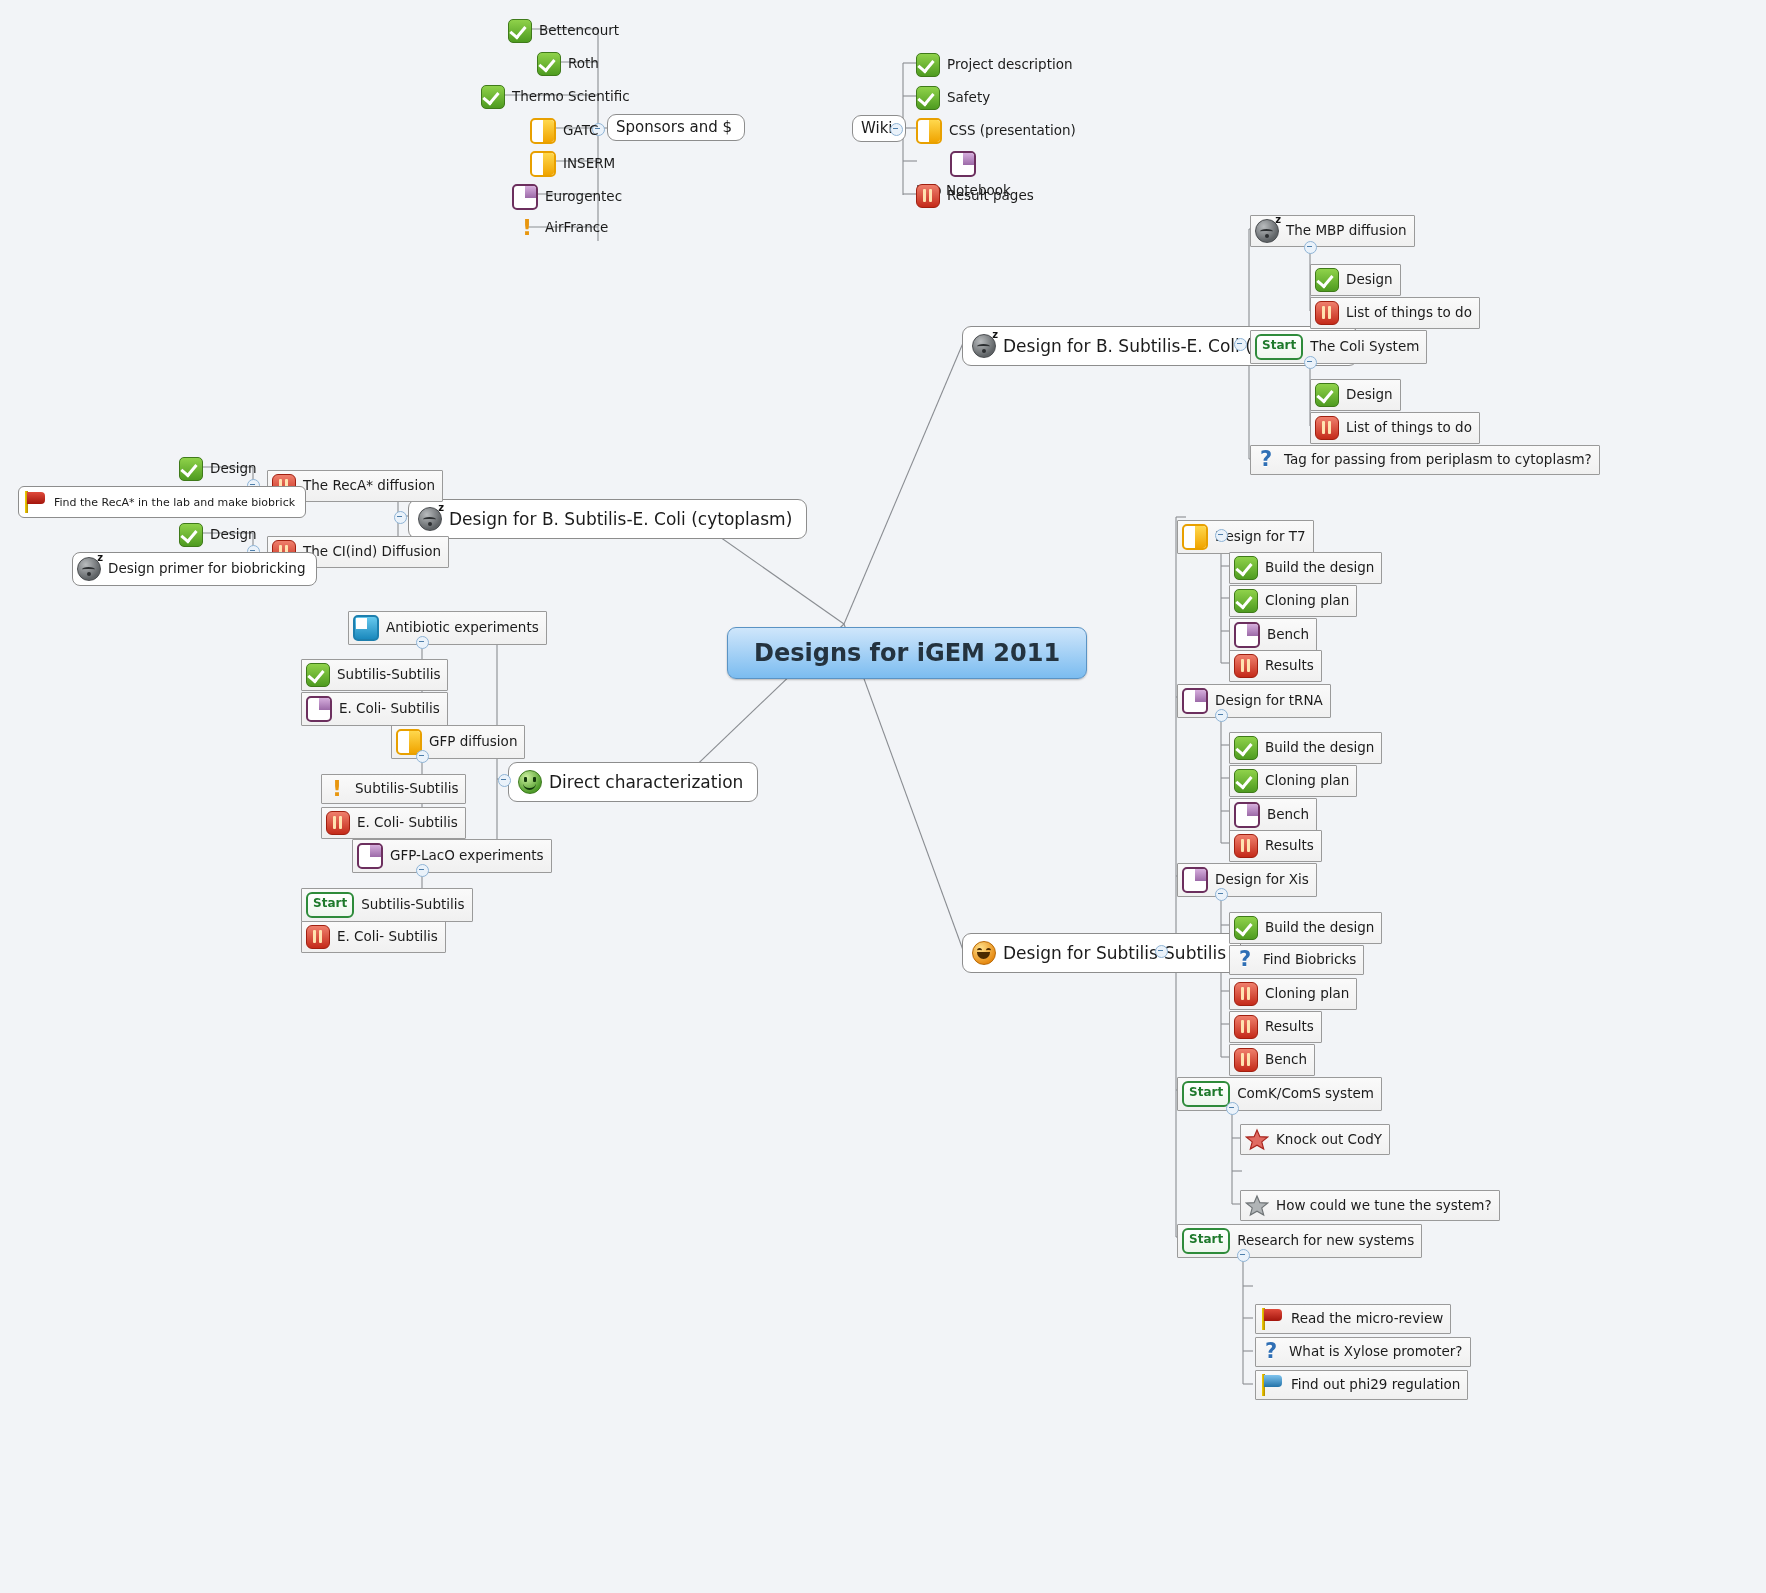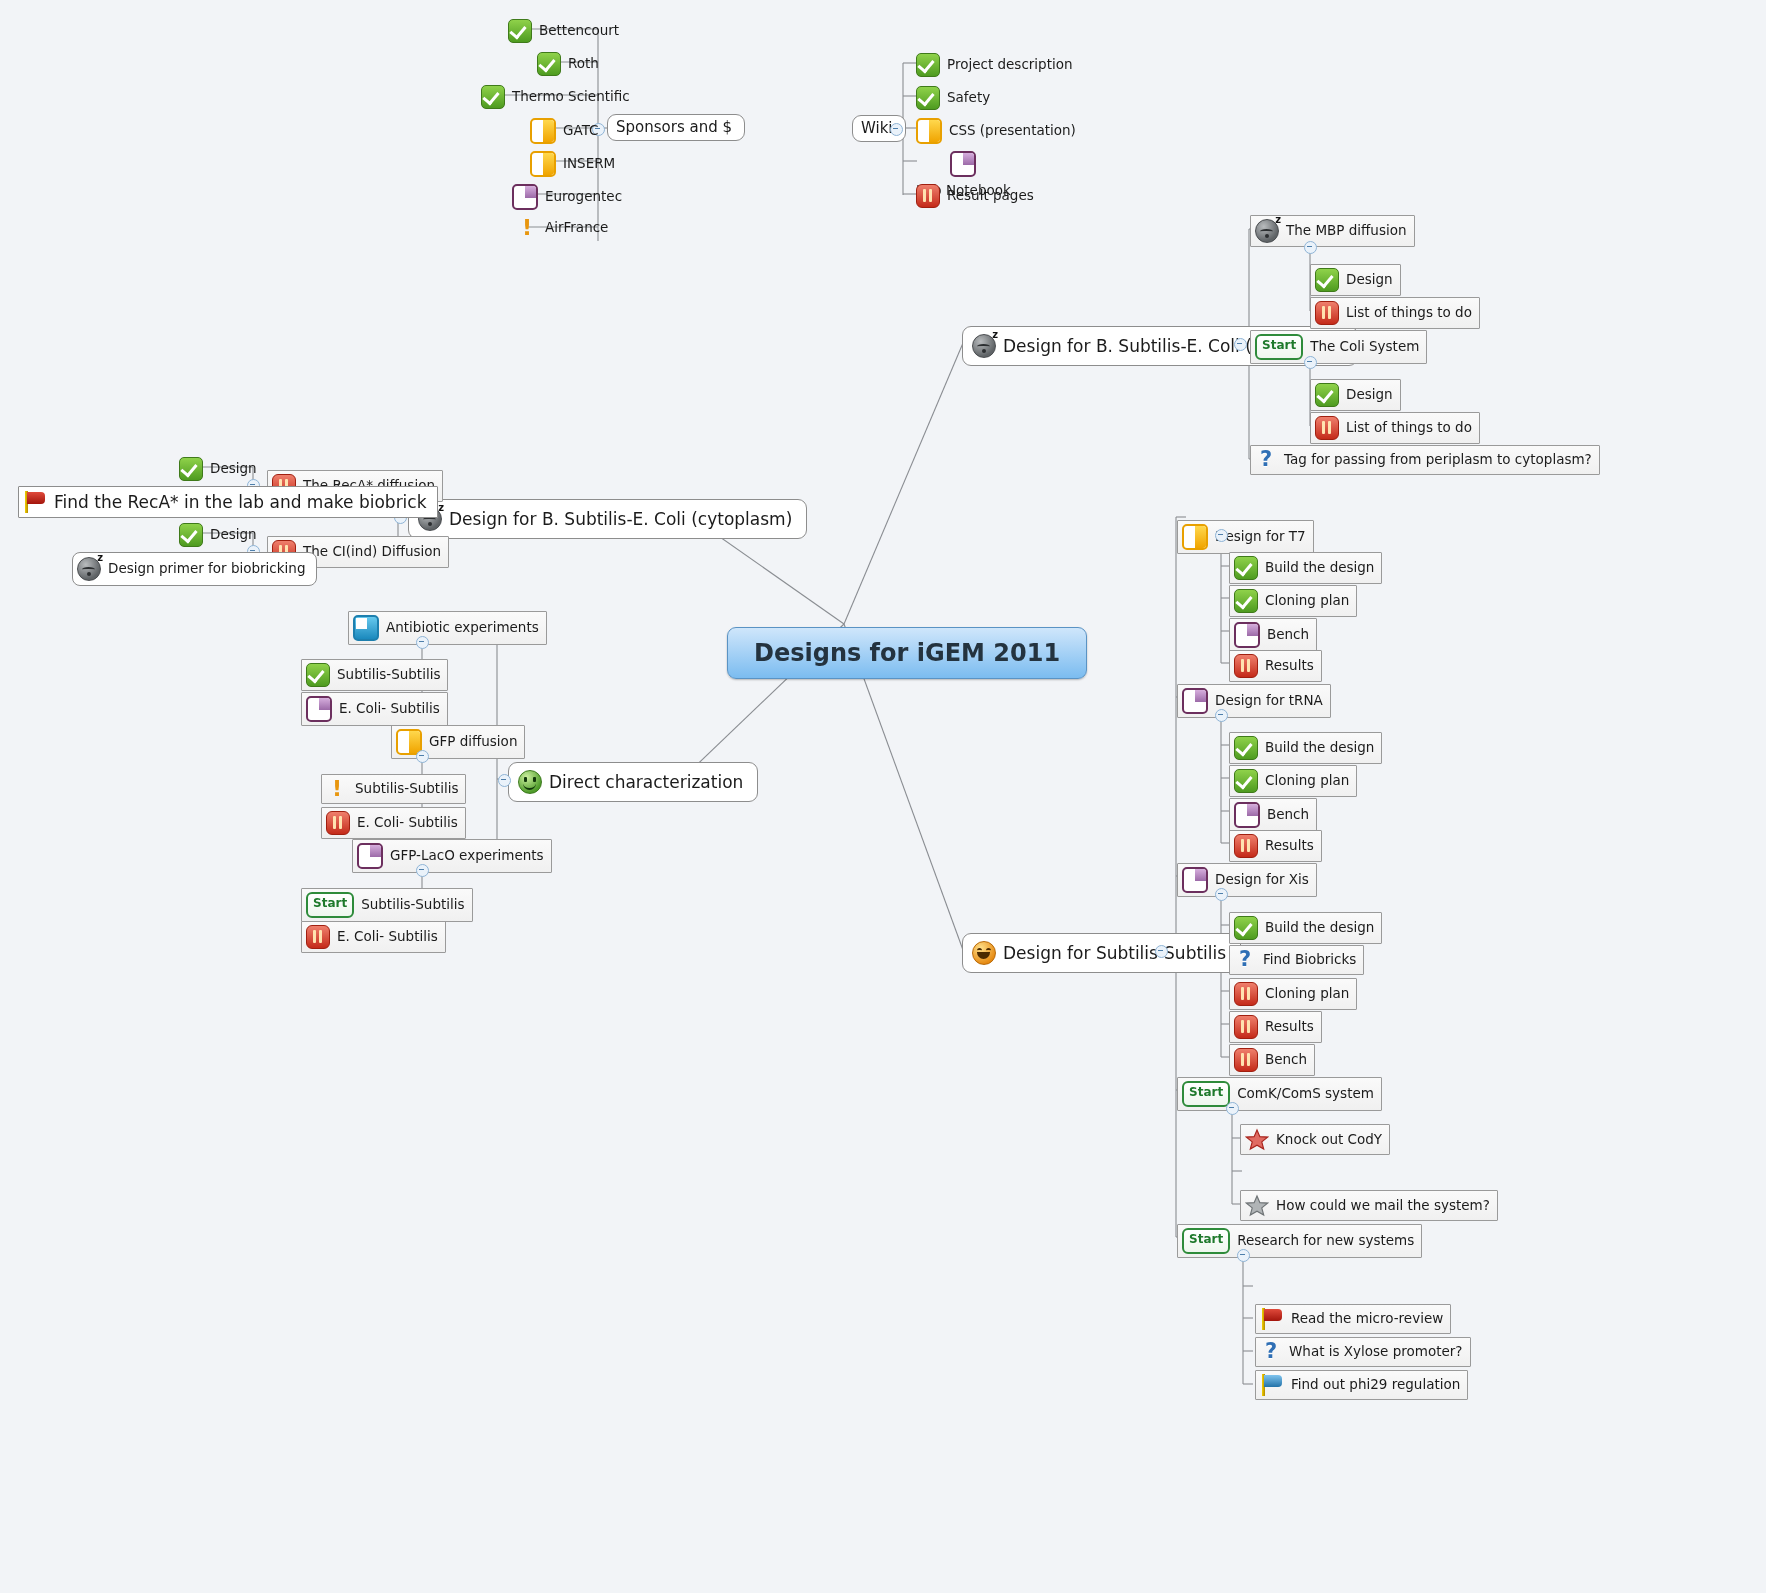--- a/index.html
+++ b/index.html
@@ -378,21 +378,21 @@
 
 <div class="node leaf" style="left:267px;top:470px;">
   <span class="ico ico-pause"></span>
   <span class="lbl">The RecA* diffusion</span>
 </div>
 <div class="handle" style="left:247px;top:479px;"></div>
 <div class="node plain" style="left:175px;top:455px;">
   <span class="ico ico-check"></span>
   <span class="lbl">Design</span>
 </div>
-<div class="node branch" style="left:18px;top:486px;padding:4px 10px 4px 4px;font-size:17px;border-radius:1px;">
+<div class="node branch" style="left:18px;top:486px;padding:4px 10px 4px 4px;font-size:11px;border-radius:6px;">
   <span class="ico ico-flag flag-red">
         <span class="pole"></span>
         <span class="cloth"></span>
       </span>
   <span class="lbl">Find the RecA* in the lab and make biobrick</span>
 </div>
 
 <div class="node leaf" style="left:267px;top:536px;">
   <span class="ico ico-pause"></span>
   <span class="lbl">The CI(ind) Diffusion</span>
@@ -554,21 +554,21 @@
         </svg>
   </span>
   <span class="lbl">Knock out CodY</span>
 </div>
 <div class="node leaf" style="left:1240px;top:1190px;">
   <span class="ico ico-star">
     <svg viewBox="0 0 24 24" width="24" height="23">
           <polygon points="12,2 15,9 23,9.5 17,14.5 19,22 12,18 5,22 7,14.5 1,9.5 9,9" fill="#b0b4b6" stroke="#6d7274" stroke-width="1.2"></polygon>
         </svg>
   </span>
-  <span class="lbl">How could we mail the system?</span>
+  <span class="lbl">How could we tune the system?</span>
 </div>
 
 <div class="node leaf" style="left:1177px;top:1224px;">
   <span class="ico ico-start">Start</span>
   <span class="lbl">Research for new systems</span>
 </div>
 <div class="handle" style="left:1237px;top:1249px;"></div>
 <div class="node leaf" style="left:1255px;top:1304px;">
   <span class="ico ico-flag flag-red">
         <span class="pole"></span>

